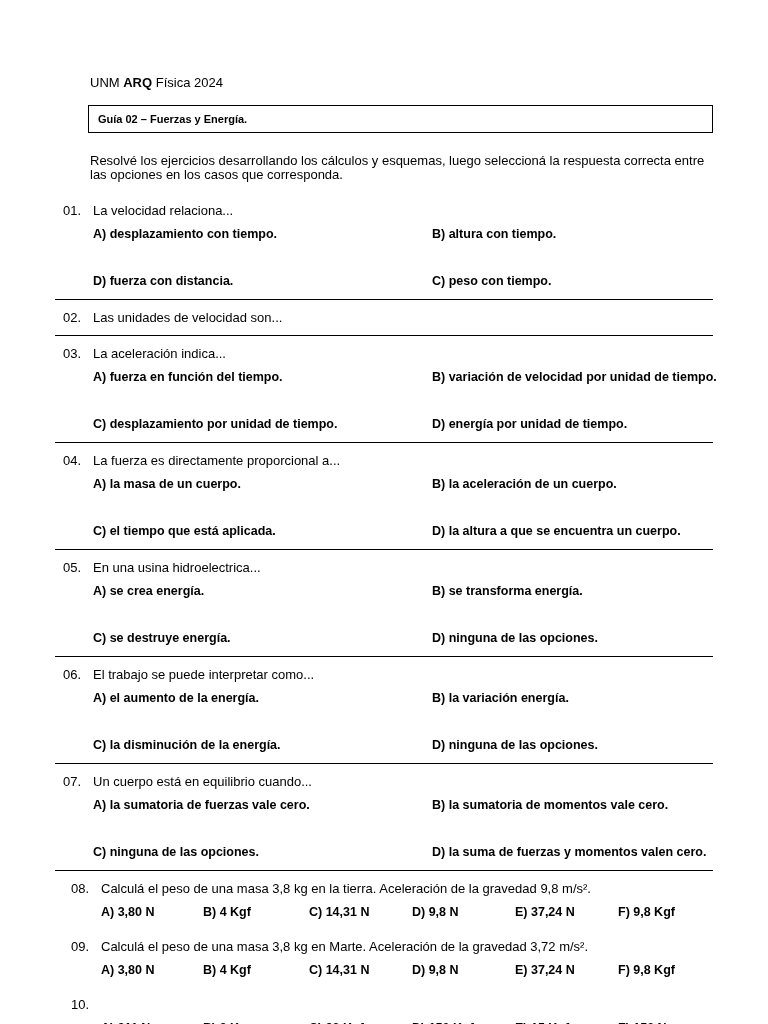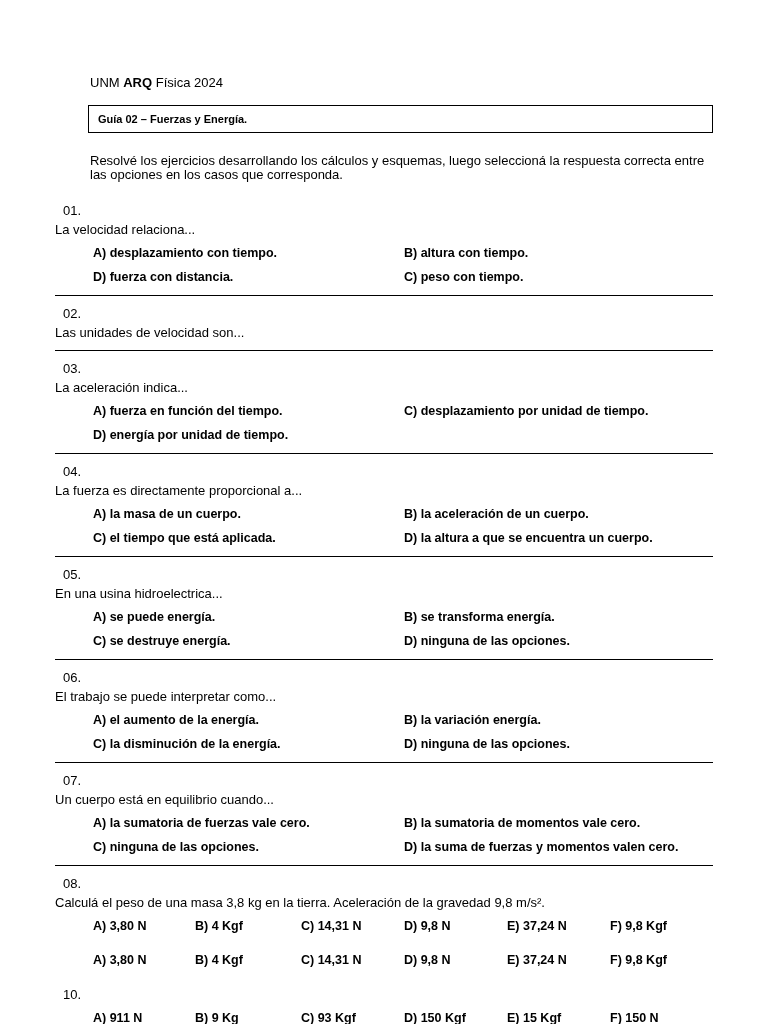--- a/index.html
+++ b/index.html
@@ -33,51 +33,51 @@
     margin-left: 35px;
     margin-right: 2px;
     line-height: 14px;
     margin-bottom: 19px;
   }
   .question { }
   .q-head {
     display: flex;
     line-height: 19px;
     margin-bottom: 5px;
-    flex-direction: column;
   }
   .q-num {
     flex: none;
     width: 30px;
     margin-left: 8px;
   }
   .q-text { }
   .q-options {
     margin-left: 38px;
     font-weight: bold;
     font-size: 12.5px;
     line-height: 19px;
   }
   .q-options .opt { white-space: nowrap; }
   .q-options.two-col {
     display: grid;
     grid-template-columns: 311px 1fr;
     row-gap: 5px;
+    gap: 28px;
   }
   .q-options.six-col {
     display: grid;
     grid-template-columns: 102px 106px 103px 103px 103px auto;
   }
   .divider {
     border: none;
     border-top: 1px solid #000;
     margin: 8px 0 8px 0;
     height: 0;
   }
-  .question.no-divider { margin-bottom: 15px; }
+  .question.no-divider { margin-bottom: 15px; margin-left: 8px; }
   .bottom-divider {
     border: none;
     border-top: 1px solid #000;
     margin: 48px 0 0 0;
     height: 0;
   }
 </style>
 </head>
 <body>
 
@@ -114,20 +114,21 @@
         </div>
         <hr class="divider">
       </div>
       <div class="question">
         <div class="q-head">
           <span class="q-num">03.</span>
           <span class="q-text">La aceleración indica...</span>
         </div>
         <div class="q-options two-col">
           <span class="opt">A) fuerza en función del tiempo.</span>
+          <span class="opt">B) variación de velocidad por unidad de tiempo.</span>
           <span class="opt">C) desplazamiento por unidad de tiempo.</span>
           <span class="opt">D) energía por unidad de tiempo.</span>
         </div>
         <hr class="divider">
       </div>
       <div class="question">
         <div class="q-head">
           <span class="q-num">04.</span>
           <span class="q-text">La fuerza es directamente proporcional a...</span>
         </div>
@@ -138,21 +139,21 @@
           <span class="opt">D) la altura a que se encuentra un cuerpo.</span>
         </div>
         <hr class="divider">
       </div>
       <div class="question">
         <div class="q-head">
           <span class="q-num">05.</span>
           <span class="q-text">En una usina hidroelectrica...</span>
         </div>
         <div class="q-options two-col">
-          <span class="opt">A) se puede energía.</span>
+          <span class="opt">A) se crea energía.</span>
           <span class="opt">B) se transforma energía.</span>
           <span class="opt">C) se destruye energía.</span>
           <span class="opt">D) ninguna de las opciones.</span>
         </div>
         <hr class="divider">
       </div>
       <div class="question">
         <div class="q-head">
           <span class="q-num">06.</span>
           <span class="q-text">El trabajo se puede interpretar como...</span>
@@ -186,20 +187,24 @@
         <div class="q-options six-col">
           <span class="opt">A) 3,80 N</span>
           <span class="opt">B) 4 Kgf</span>
           <span class="opt">C) 14,31 N</span>
           <span class="opt">D) 9,8 N</span>
           <span class="opt">E) 37,24 N</span>
           <span class="opt">F) 9,8 Kgf</span>
         </div>
       </div>
       <div class="question no-divider">
+        <div class="q-head">
+          <span class="q-num">09.</span>
+          <span class="q-text">Calculá el peso de una masa 3,8 kg en Marte. Aceleración de la gravedad 3,72 m/s².</span>
+        </div>
         <div class="q-options six-col">
           <span class="opt">A) 3,80 N</span>
           <span class="opt">B) 4 Kgf</span>
           <span class="opt">C) 14,31 N</span>
           <span class="opt">D) 9,8 N</span>
           <span class="opt">E) 37,24 N</span>
           <span class="opt">F) 9,8 Kgf</span>
         </div>
       </div>
       <div class="question no-divider">

